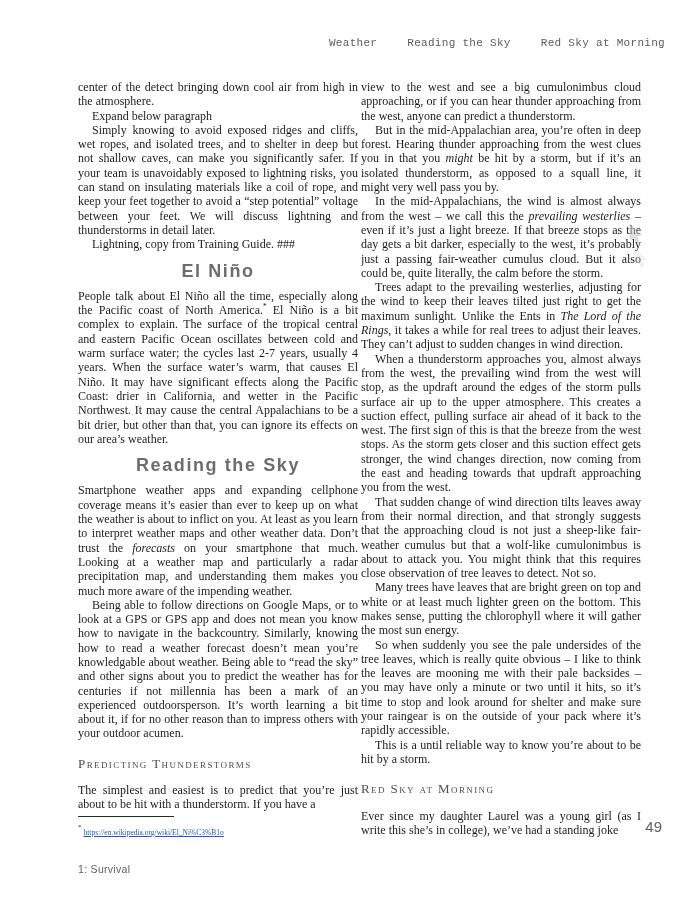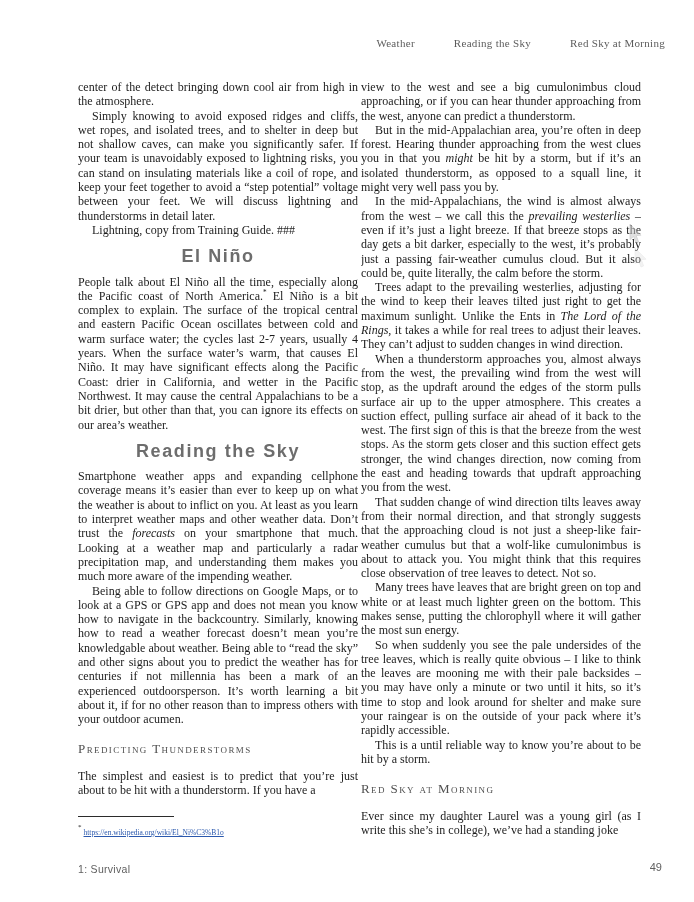--- a/index.html
+++ b/index.html
@@ -12,22 +12,22 @@
     overflow: hidden;
     font-family: "Liberation Serif", serif;
     color: #1c1c1c;
   }
   
   .running-head {
     position: absolute;
     top: 37px;
     right: 29px;
     display: flex;
-    gap: 39px;
-    font-family: Liberation Serif, serif;
+    gap: 30px;
+    font-family: Liberation Mono, monospace;
     font-size: 11px;
     color: #5c5c5c;
     letter-spacing: 0.3px;
     justify-content: space-between;
   }
   
   .column {
     position: absolute;
     top: 80px;
     width: 280px;
@@ -69,42 +69,43 @@
     color: #2a58ad;
     text-decoration: underline;
   }
   
   .footer-left {
     position: absolute; left: 78px; top: 863px;
     font-family: "Liberation Sans", sans-serif;
     font-size: 10.5px; color: #606060; letter-spacing: 0.3px; text-align: right;
   }
   .footer-right {
-    position: absolute; right: 32px; top: 861px;
+    position: absolute; right: 32px; top: 818px;
     font-family: "Liberation Sans", sans-serif;
-    font-size: 11px; color: #606060;
+    font-size: 15px; color: #606060;
   }
   
   .cursor { position: absolute; pointer-events: none; }
   .cursor-main  { left: 629px; top: 224px; opacity: 0.55; }
   .cursor-ghost { left: 634px; top: 248px; opacity: 0.30; }
 </style>
 </head>
 <body>
 
 <div class="page">
 
   <div class="running-head">
     <span>Weather</span>
     <span>Reading the Sky</span>
     <span>Red Sky at Morning</span>
   </div>
 
   <div class="column col-left">
       <p><span>center of the detect bringing down cool air from high in the atmosphere.</span></p>
+      <p class="indent"><span>Expand below paragraph</span></p>
       <p class="indent"><span>Simply knowing to avoid exposed ridges and cliffs, wet ropes, and isolated trees, and to shelter in deep but not shallow caves, can make you significantly safer. If your team is unavoidably exposed to lightning risks, you can stand on insulating materials like a coil of rope, and keep your feet together to avoid a “step potential” voltage between your feet. We will discuss lightning and thunderstorms in detail later.</span></p>
       <p class="indent"><span>Lightning, copy from Training Guide. ###</span></p>
       <h2 class="heading">El Niño</h2>
       <p><span>People talk about El Niño all the time, especially along the Pacific coast of North America.</span><sup>*</sup><span> El Niño is a bit complex to explain. The surface of the tropical central and eastern Pacific Ocean oscillates between cold and warm surface water; the cycles last 2-7 years, usually 4 years. When the surface water’s warm, that causes El Niño. It may have significant effects along the Pacific Coast: drier in California, and wetter in the Pacific Northwest. It may cause the central Appalachians to be a bit drier, but other than that, you can ignore its effects on our area’s weather.</span></p>
       <h2 class="heading">Reading the Sky</h2>
       <p><span>Smartphone weather apps and expanding cellphone coverage means it’s easier than ever to keep up on what the weather is about to inflict on you. At least as you learn to interpret weather maps and other weather data. Don’t trust the </span><em>forecasts</em><span> on your smartphone that much. Looking at a weather map and particularly a radar precipitation map, and understanding them makes you much more aware of the impending weather.</span></p>
       <p class="indent"><span>Being able to follow directions on Google Maps, or to look at a GPS or GPS app and  does not mean you know how to navigate in the backcountry. Similarly, knowing how to read a weather forecast doesn’t mean you’re knowledgable about weather. Being able to “read the sky” and other signs about you to predict the weather has for centuries if not millennia has been a mark of an experienced outdoorsperson.  It’s worth learning a bit about it, if for no other reason than to impress others with your outdoor acumen.</span></p>
       <h3 class="subheading">Predicting Thunderstorms</h3>
       <p><span>The simplest and easiest is to predict that you’re just about to be hit with a thunderstorm. If you have a</span></p>
     </div>

